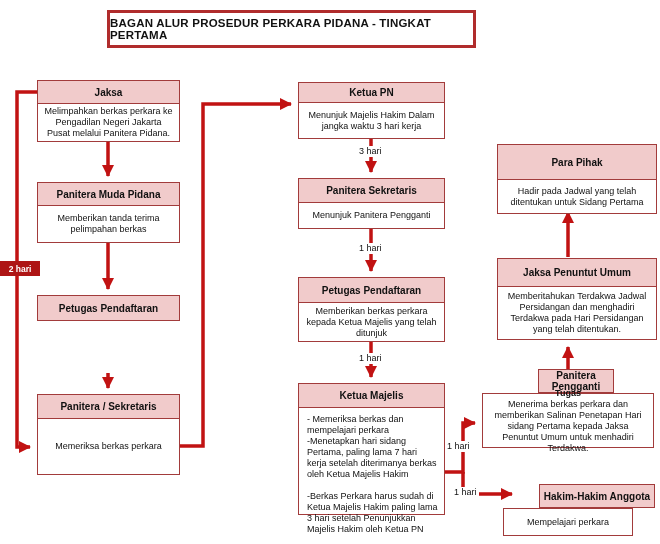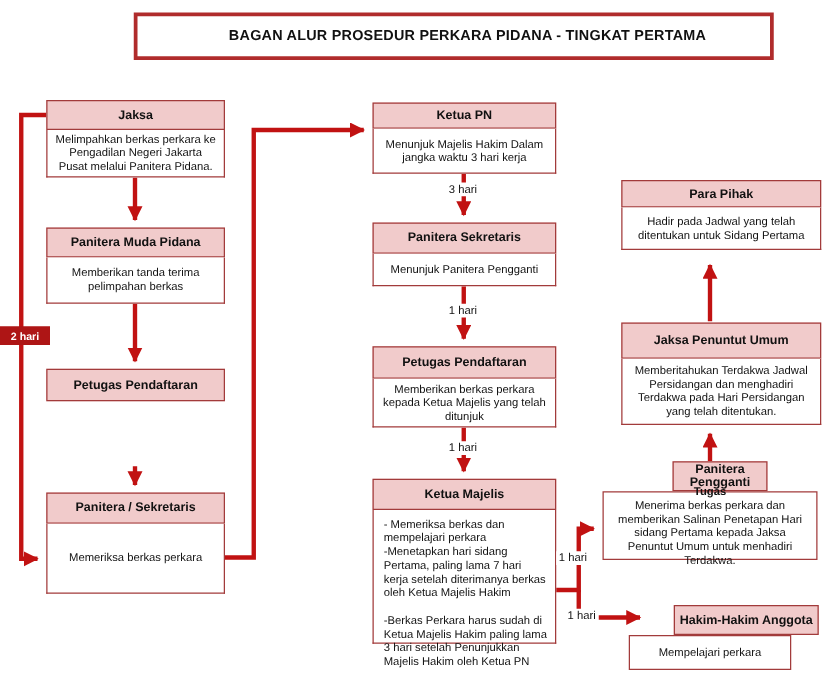--- a/index.html
+++ b/index.html
@@ -1,21 +1,21 @@
 <!DOCTYPE html>
 <html><head>
 <meta charset="utf-8">
 <style>
   html,body{margin:0;padding:0;background:#fff;}
   .canvas{position:relative;width:660px;height:544px;background:#fff;overflow:hidden;
           font-family:"Liberation Sans",sans-serif;color:#111;}
   svg.connectors{position:absolute;left:0;top:0;width:660px;height:544px;z-index:1;}
-  .titlebox{position:absolute;left:107px;top:10px;width:512px;height:38px;box-sizing:border-box;
+  .titlebox{position:absolute;left:107px;top:10px;width:369px;height:38px;box-sizing:border-box;
             border:3px solid #b02c2c;background:#fff;display:flex;align-items:center;justify-content:center;
-            font-weight:bold;font-size:11.5px;letter-spacing:.2px;z-index:2;padding-left:22px;}
+            font-weight:bold;font-size:11.5px;letter-spacing:.2px;z-index:2;}
   .fbox{position:absolute;z-index:2;}
   .fhead{box-sizing:border-box;background:#f1cbcb;border:1.6px solid #a23b3b;
          font-weight:bold;font-size:10px;display:flex;align-items:center;justify-content:center;
          text-align:center;padding:1px 3px;}
   .fbody{box-sizing:border-box;background:#fff;border:1.6px solid #a23b3b;border-top:none;
          font-size:9px;line-height:11px;display:flex;align-items:center;justify-content:center;
          flex-direction:column;text-align:center;padding:2px 6px;}
   .standalone{border-top:1.6px solid #a23b3b;}
   .km-body{align-items:flex-start;justify-content:flex-start;text-align:left;padding:6px 6px 2px 8px;}
   .km-line{display:block;width:100%;}
@@ -93,21 +93,21 @@
   <div class="fbox" style="left:298px;top:383px;width:147px;">
     <div class="fhead" style="height:25px;">Ketua Majelis</div>
     <div class="fbody km-body" style="height:107px;">
       <span class="km-line">- Memeriksa berkas dan mempelajari perkara</span>
       <span class="km-line">-Menetapkan hari sidang Pertama, paling lama 7 hari kerja setelah diterimanya berkas oleh Ketua Majelis Hakim</span>
       <span class="km-line km-gap">-Berkas Perkara harus sudah di Ketua Majelis Hakim paling lama 3 hari setelah Penunjukkan Majelis Hakim oleh Ketua PN</span>
     </div>
   </div>
 
   <div class="fbox" style="left:497px;top:144px;width:160px;">
-    <div class="fhead" style="height:22px;">Para Pihak</div>
+    <div class="fhead" style="height:36px;">Para Pihak</div>
     <div class="fbody" style="height:34px;">Hadir pada Jadwal yang telah ditentukan untuk Sidang Pertama</div>
   </div>
 
   <div class="fbox" style="left:497px;top:258px;width:160px;">
     <div class="fhead" style="height:29px;">Jaksa Penuntut Umum</div>
     <div class="fbody" style="height:53px;">Memberitahukan Terdakwa Jadwal Persidangan dan menghadiri Terdakwa pada Hari Persidangan yang telah ditentukan.</div>
   </div>
 
   <div class="fbox" style="left:522px;top:369px;width:92px;">
     <div class="fhead" style="height:24px;margin-left:16px;">Panitera Pengganti</div>

